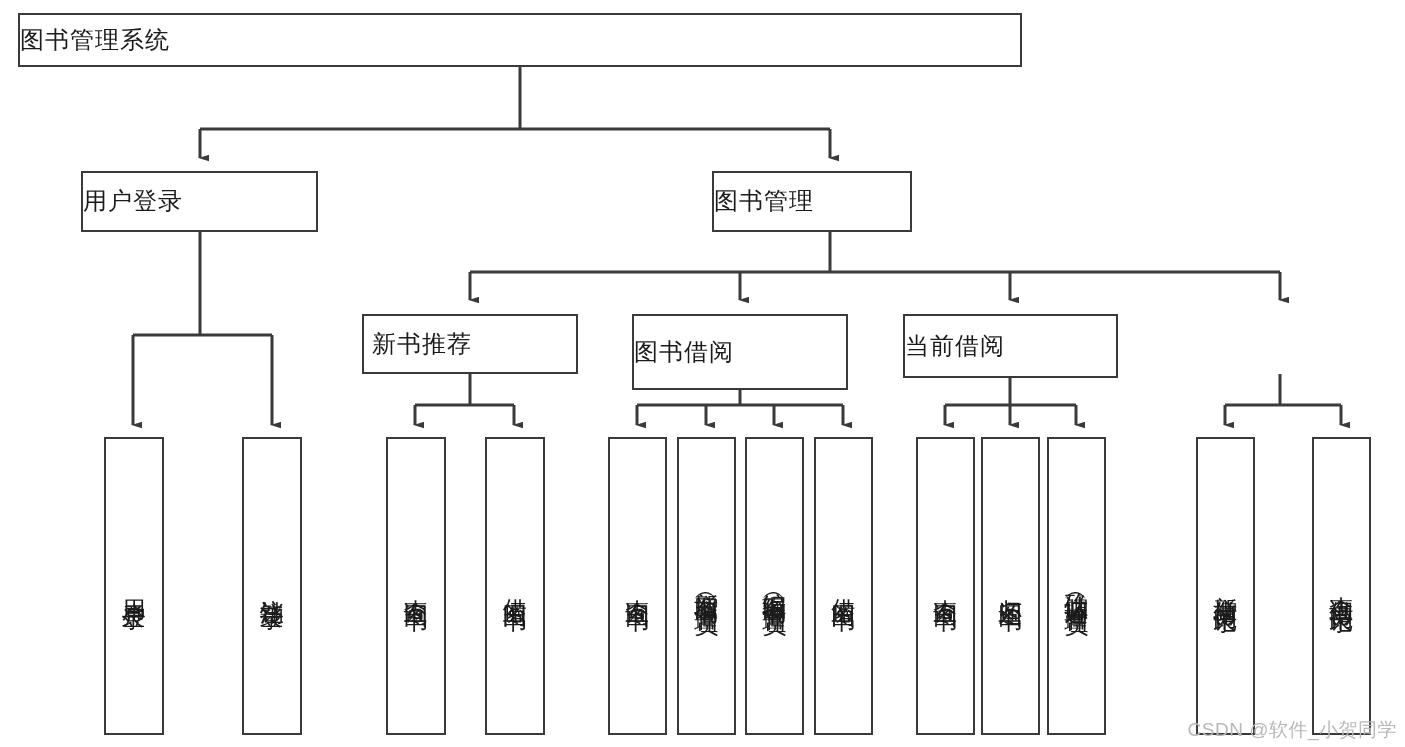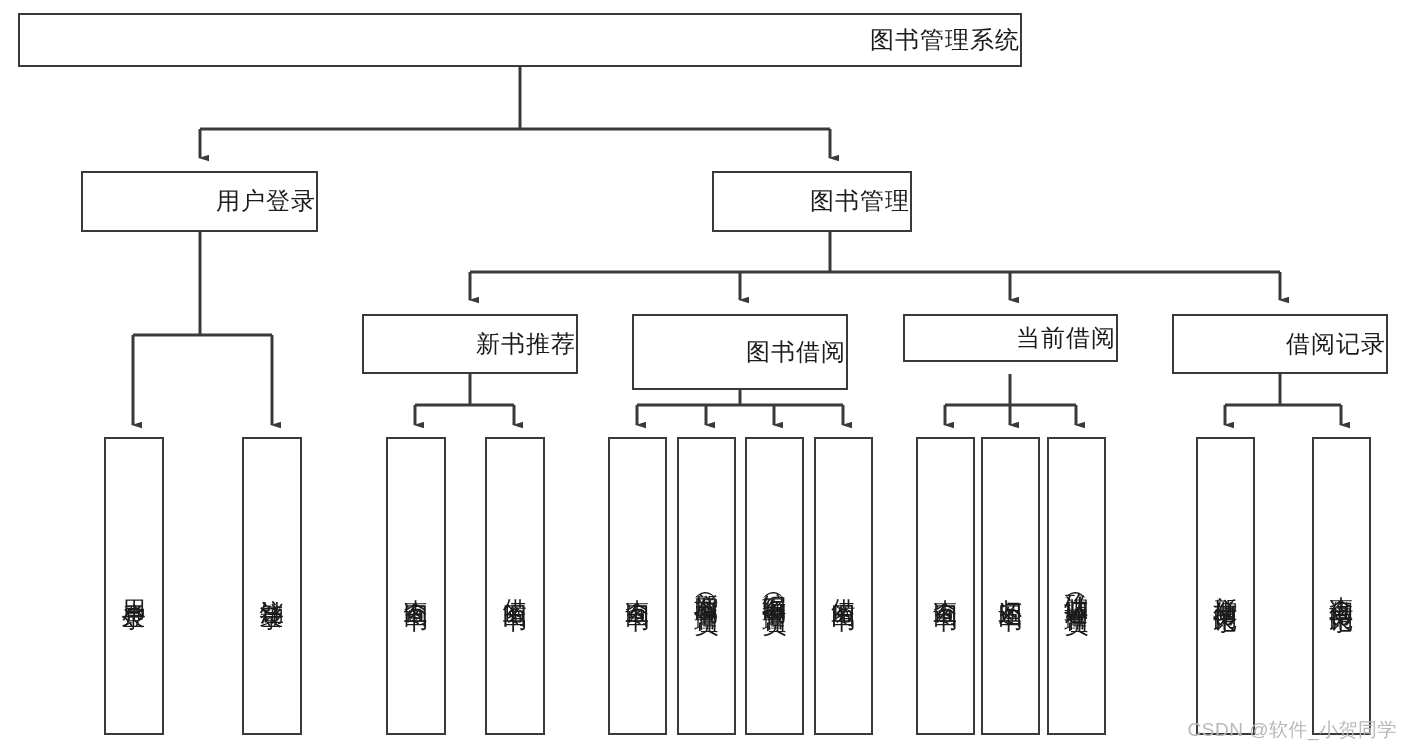--- a/index.html
+++ b/index.html
@@ -24,21 +24,21 @@
     pointer-events: none;
   }
   .node {
     position: absolute;
     box-sizing: border-box;
     border: 2.5px solid #3a3a3a;
     background: #ffffff;
     color: #1b1b1b;
     display: flex;
     align-items: center;
-    justify-content: flex-end;
+    justify-content: flex-start;
     text-align: center;
     z-index: 2;
   }
   .node.h {
     font-size: 24px;
     letter-spacing: 1px;
     line-height: 1.1;
   }
   .node.v {
     writing-mode: vertical-rl;
@@ -127,31 +127,28 @@
     <span>图书管理系统</span>
   </div>
 
   <div class="node h" style="left:81px; top:171px; width:237px; height:61px;">
     <span>用户登录</span>
   </div>
   <div class="node h" style="left:712px; top:171px; width:200px; height:61px;">
     <span>图书管理</span>
   </div>
 
-  <div class="node h" style="left:362px; top:314px; width:216px; height:60px;">
+  <div class="node h" style="left:362px; top:314px; width:216px; height:60px;padding-left:8px;">
     <span>新书推荐</span>
   </div>
   <div class="node h" style="left:632px; top:314px; width:216px; height:76px;">
     <span>图书借阅</span>
   </div>
-  <div class="node h" style="left:903px; top:314px; width:215px; height:48px;">
+  <div class="node h" style="left:903px; top:314px; width:215px; height:64px;">
     <span>当前借阅</span>
-  </div>
-  <div class="node h" style="left:1172px; top:314px; width:216px; height:60px;">
-    <span>借阅记录</span>
   </div>
 
   <div class="node v" style="left:104px; top:437px; width:60px; height:298px;">
     <span class="vtext">用户登录</span>
   </div>
   <div class="node v" style="left:242px; top:437px; width:60px; height:298px;">
     <span class="vtext">注销登录</span>
   </div>
 
   <div class="node v" style="left:386px; top:437px; width:60px; height:298px;">

